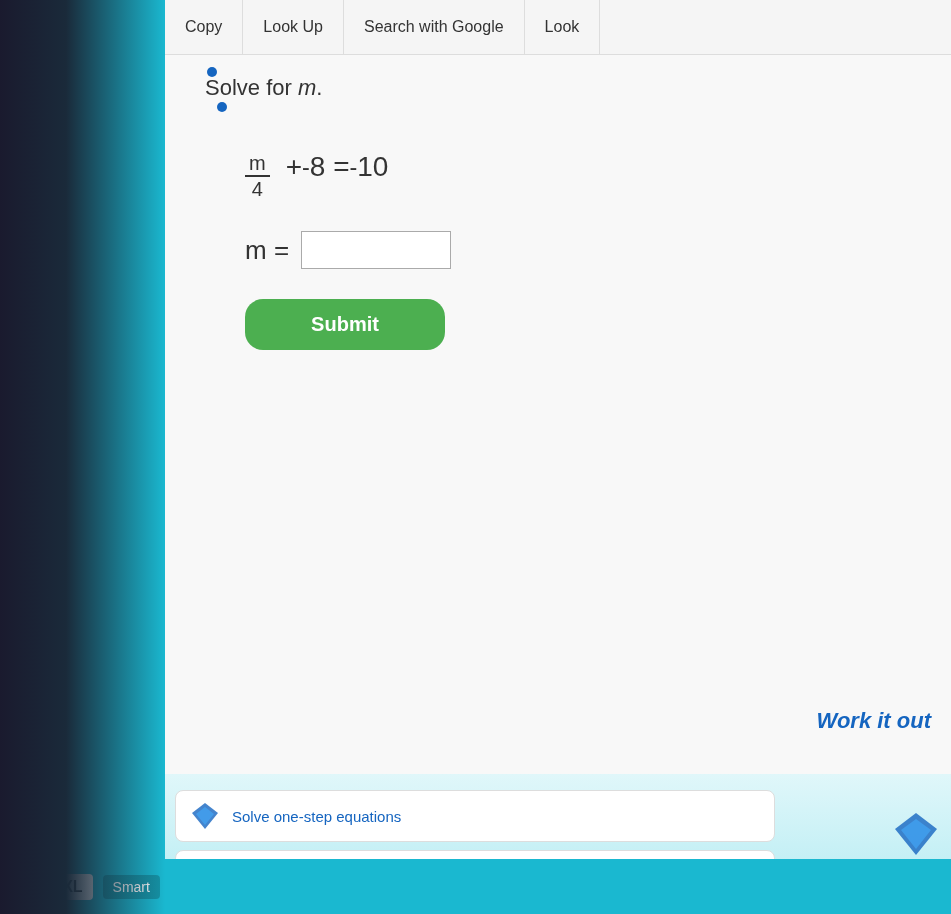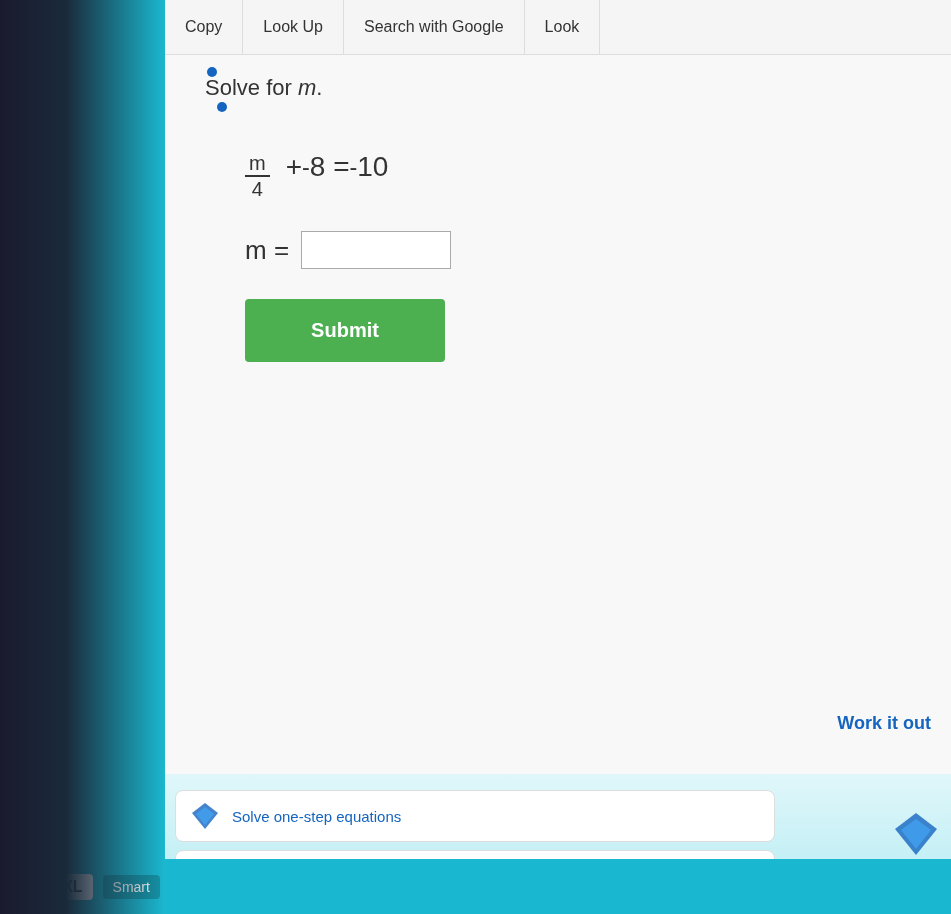--- a/index.html
+++ b/index.html
@@ -155,42 +155,43 @@
       font-size: 18px;
       padding: 4px 8px;
     }
 
     .submit-btn {
       display: block;
       margin: 10px 40px;
       background: #4caf50;
       color: white;
       border: none;
-      padding: 20px 50px;
+      padding: 14px 50px;
       font-size: 20px;
       font-weight: bold;
-      border-radius: 4px;
+      border-radius: 18px;
       cursor: pointer;
       width: 200px;
       text-align: center;
     }
 
     
     .work-it-out {
       position: absolute;
       bottom: 120px;
       right: 20px;
       text-align: right;
       color: #1565c0;
     }
 
     .work-it-out-title {
-      font-size: 18px;
+      font-size: 22px;
       font-weight: bold;
       color: #1565c0;
+      font-style: italic;
     }
 
     .work-it-out-sub {
       font-size: 16px;
       color: #333;
     }
 
     
     .bottom-bar {
       position: absolute;

